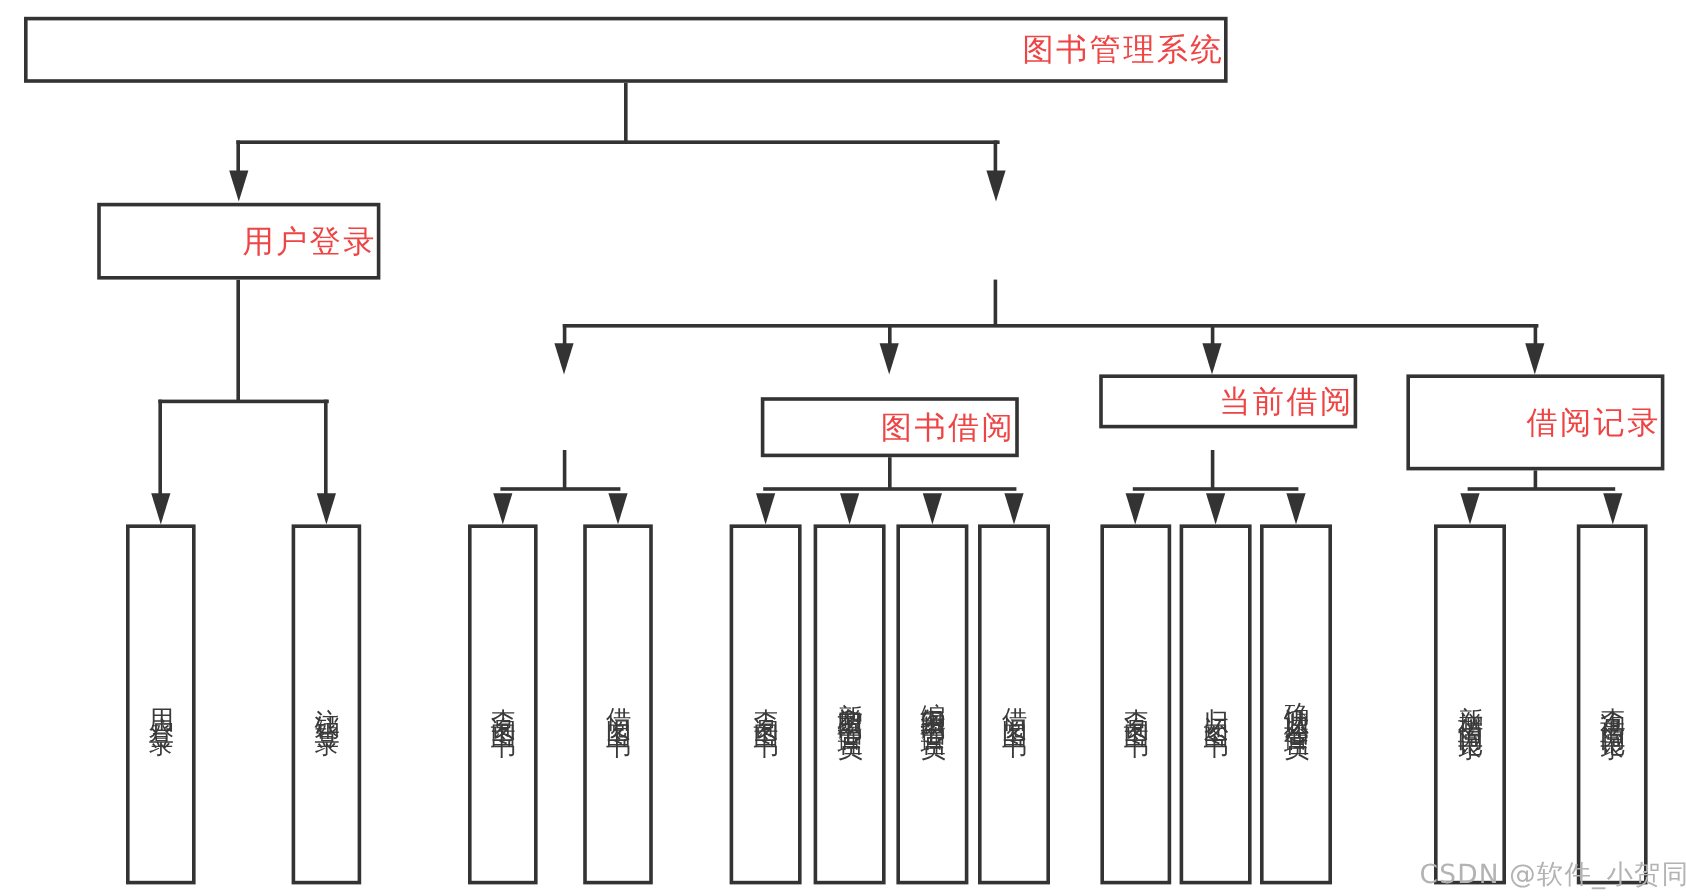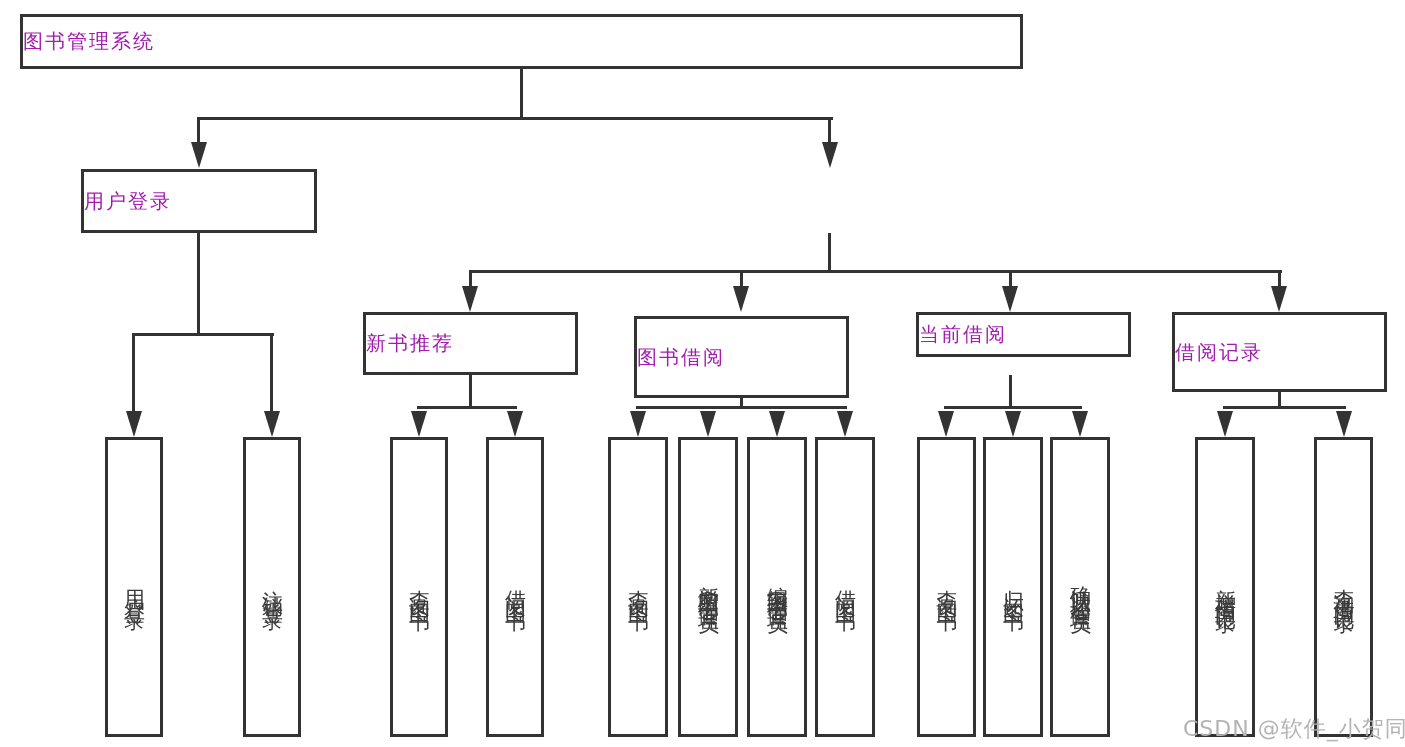--- a/index.html
+++ b/index.html
@@ -8,22 +8,22 @@
     width:1405px; height:747px;
     background:#ffffff;
     font-family:"DejaVu Sans","Liberation Sans",sans-serif;
     overflow:hidden;
   }
   .box {
     position:absolute;
     box-sizing:border-box;
     border:3px solid #333333;
     background:#ffffff;
-    display:flex; align-items:center; justify-content:flex-start;
-    font-size:20px; color:#a21caf;
+    display:flex; align-items:center; justify-content:flex-end;
+    font-size:26px; color:#ef4444;
     letter-spacing:2px;
     z-index:2;
   }
   .vbox {
     position:absolute;
     box-sizing:border-box;
     border:3px solid #333333;
     background:#ffffff;
     display:flex; align-items:center; justify-content:center;
     z-index:2;
@@ -58,24 +58,21 @@
 <div class="canvas">
 
   <div class="box" style="left:20px;top:14px;width:1003px;height:55px">
     <span>图书管理系统</span>
   </div>
 
   <div class="box" style="left:81px;top:169px;width:236px;height:64px">
     <span>用户登录</span>
   </div>
 
-  <div class="box" style="left:363px;top:312px;width:215px;height:63px">
-    <span>新书推荐</span>
-  </div>
-  <div class="box" style="left:634px;top:316px;width:215px;height:82px">
+  <div class="box" style="left:634px;top:331px;width:215px;height:50px">
     <span>图书借阅</span>
   </div>
   <div class="box" style="left:916px;top:312px;width:215px;height:45px">
     <span>当前借阅</span>
   </div>
   <div class="box" style="left:1172px;top:312px;width:215px;height:80px">
     <span>借阅记录</span>
   </div>
 
   <div class="vbox" style="left:105px;top:437px;width:58px;height:300px">

